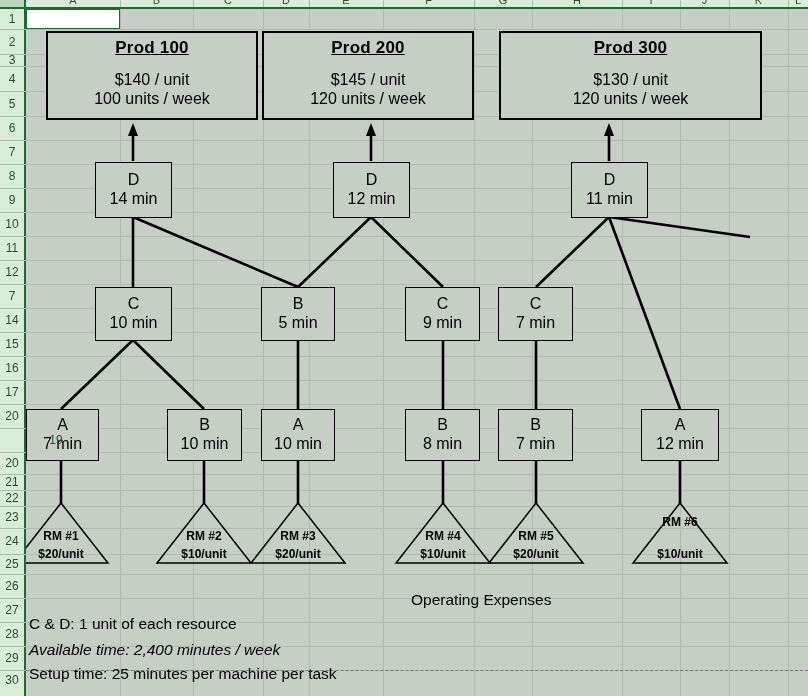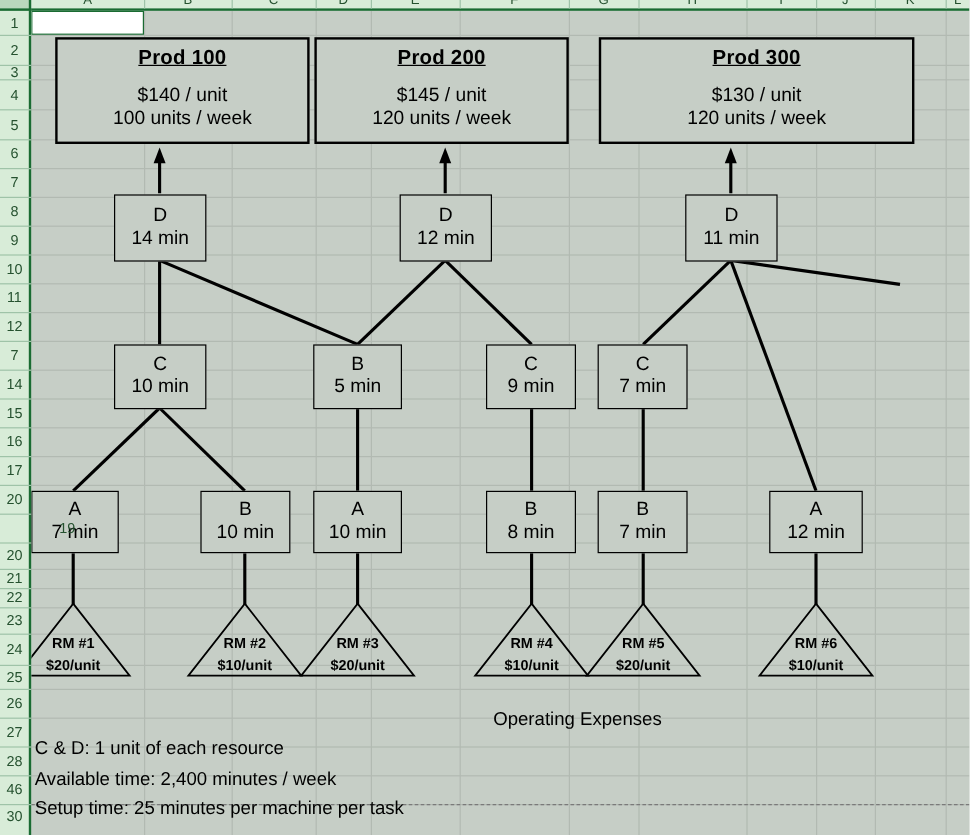--- a/index.html
+++ b/index.html
@@ -262,21 +262,21 @@
       <div class="row-num" style="top: 526px;">24</div>
       <div class="row-hsep" style="top: 519px;"></div>
       <div class="row-num" style="top: 549px;">25</div>
       <div class="row-hsep" style="top: 545px;"></div>
       <div class="row-num" style="top: 571px;">26</div>
       <div class="row-hsep" style="top: 565px;"></div>
       <div class="row-num" style="top: 595px;">27</div>
       <div class="row-hsep" style="top: 589px;"></div>
       <div class="row-num" style="top: 619px;">28</div>
       <div class="row-hsep" style="top: 613px;"></div>
-      <div class="row-num" style="top: 643px;">46</div>
+      <div class="row-num" style="top: 643px;">29</div>
       <div class="row-hsep" style="top: 637px;"></div>
       <div class="row-num" style="top: 665px;">30</div>
       <div class="row-hsep" style="top: 661px;"></div>
     </div>
 
   <div id="grid">
     <div id="active-cell" style="left: 0px; top: 0px; width: 94px; height: 20px;"></div>
     <div id="dashed-pagebreak" style="top: 661px;"></div>
 
     <div id="diagram">
@@ -436,27 +436,27 @@
           <polygon points="50,0 97,60 3,60" fill="none" stroke="#000" stroke-width="1.5"></polygon>
         </svg>
         <div class="rm-label" style="top:26px;">RM #5</div>
         <div class="rm-label" style="top:44px;">$20/unit</div>
       </div>
 
       <div class="rm-wrap" style="left:604px; top:494px; width:100px; height:62px;">
         <svg width="100" height="62">
           <polygon points="50,0 97,60 3,60" fill="none" stroke="#000" stroke-width="1.5"></polygon>
         </svg>
-        <div class="rm-label" style="top:26px;">RM #6</div>
+        <div class="rm-label" style="top:12px;">RM #6</div>
         <div class="rm-label" style="top:44px;">$10/unit</div>
       </div>
 
 
       <div class="note-line" style="left:3px; top:607px;">C &amp; D: 1 unit of each resource</div>
-      <div class="note-line" style="left:3px; top:633px;">Available time:  2,400 minutes / week</div>
+      <div class="note-line" style="left:3px; top:633px;font-style:italic;">Available time:  2,400 minutes / week</div>
       <div class="note-line" style="left:3px; top:657px;">Setup time: 25 minutes per machine per task</div>
       <div class="note-line" style="left:385px; top:583px;">Operating Expenses</div>
 
     </div>
   <div class="gline-v" style="left: 94px;"></div>
       <div class="gline-v" style="left: 167px;"></div>
       <div class="gline-v" style="left: 237px;"></div>
       <div class="gline-v" style="left: 283px;"></div>
       <div class="gline-v" style="left: 357px;"></div>
       <div class="gline-v" style="left: 448px;"></div>

